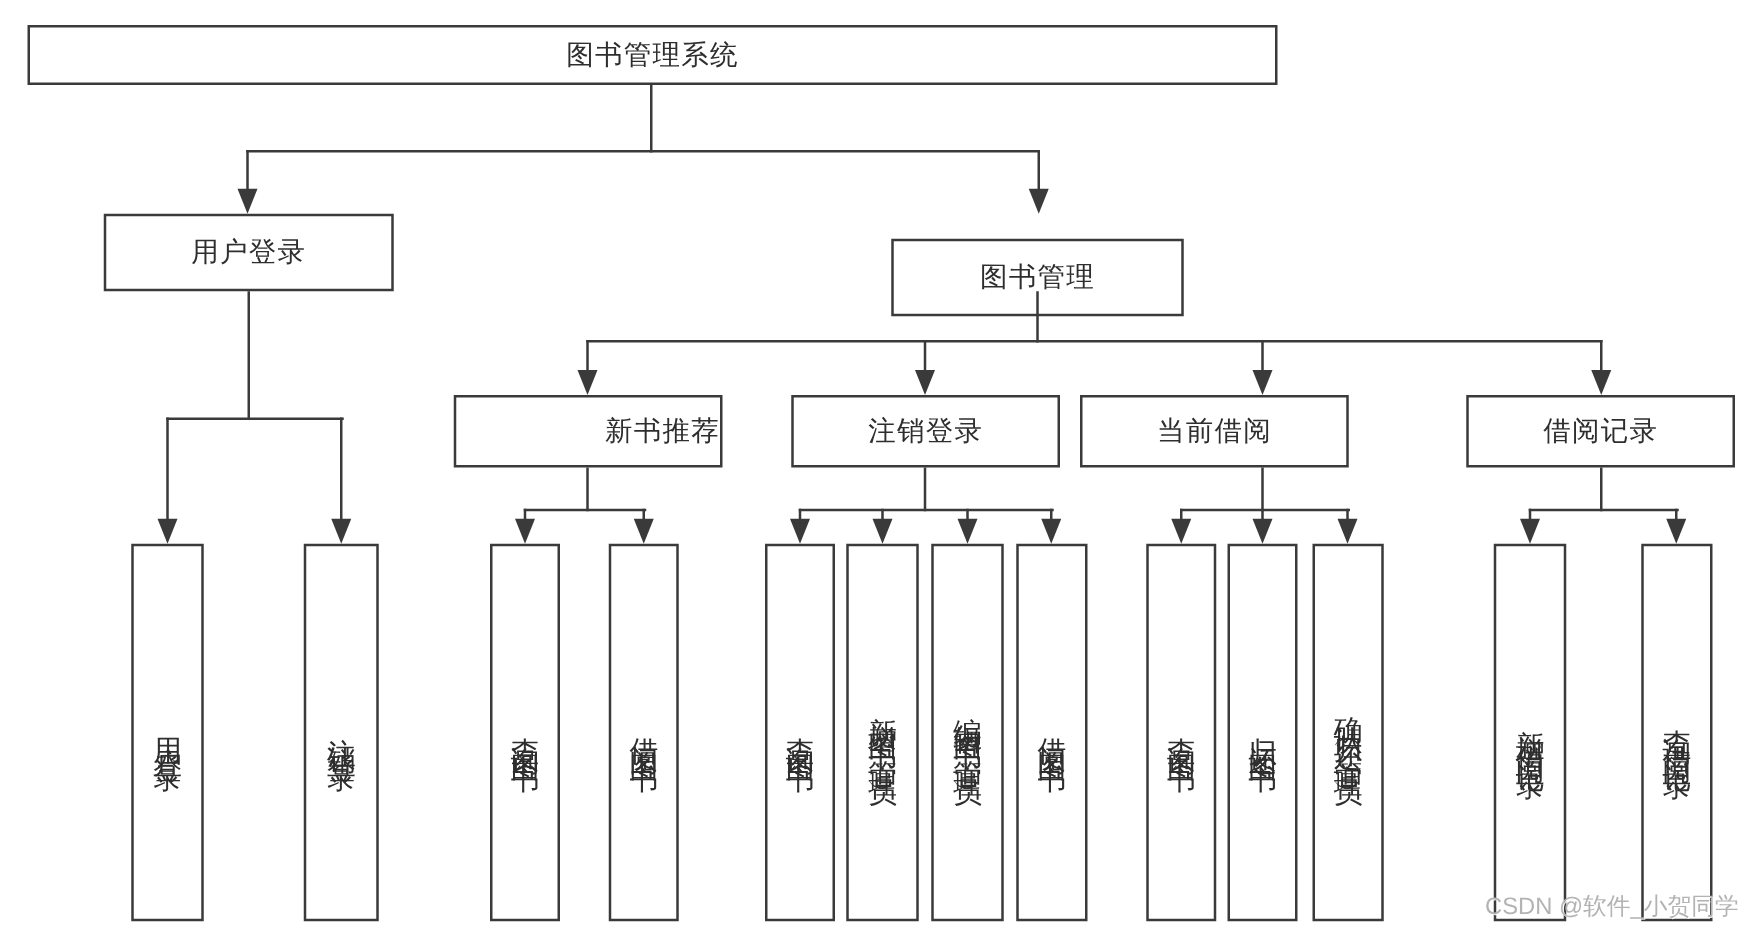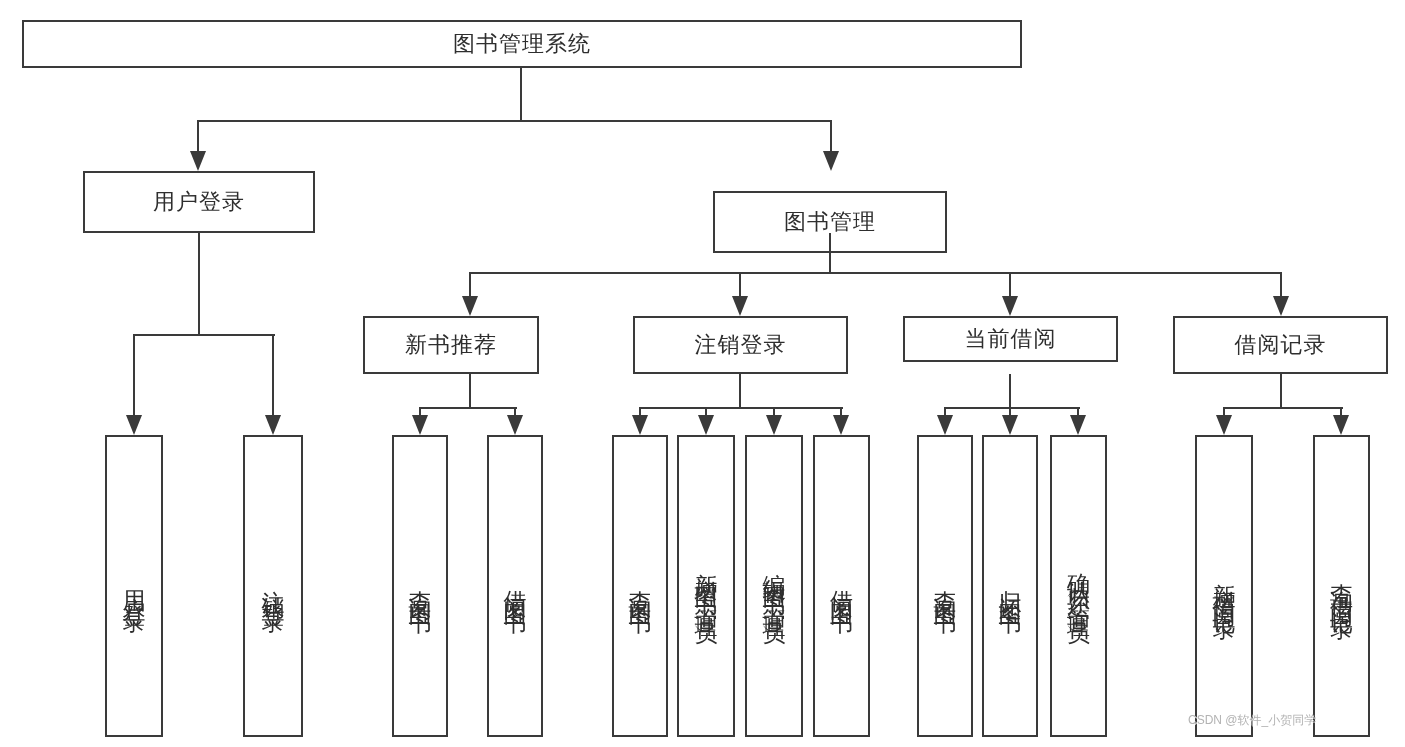--- a/index.html
+++ b/index.html
@@ -52,21 +52,21 @@
     width: 0;
     height: 0;
     border-left: 8px solid transparent;
     border-right: 8px solid transparent;
     border-top: 20px solid #3a3a3a;
   }
   .watermark {
     position: absolute;
     left: 1188px;
     top: 712px;
-    font-size: 12px;
+    font-size: 19px;
     color: #b3b3b3;
     text-shadow: 1px 1px 0 rgba(255,255,255,0.85);
     white-space: nowrap;
     z-index: 5;
   }
 </style>
 </head>
 <body>
 
 <div class="canvas">
@@ -75,27 +75,27 @@
     <span>图书管理系统</span>
   </div>
 
   <div class="hbox" style="left:83px; top:171px; width:232px; height:62px;">
     <span>用户登录</span>
   </div>
   <div class="hbox" style="left:713px; top:171px; width:234px; height:62px;margin-top:20px;">
     <span>图书管理</span>
   </div>
 
-  <div class="hbox" style="left:363px; top:316px; width:176px; height:58px;">
+  <div class="hbox" style="left:363px; top:316px; width:215px; height:58px;justify-content:flex-end;">
     <span>新书推荐</span>
   </div>
   <div class="hbox" style="left:633px; top:316px; width:215px; height:58px;">
     <span>注销登录</span>
   </div>
-  <div class="hbox" style="left:903px; top:316px; width:215px; height:46px;">
+  <div class="hbox" style="left:864px; top:316px; width:215px; height:58px;">
     <span>当前借阅</span>
   </div>
   <div class="hbox" style="left:1173px; top:316px; width:215px; height:58px;">
     <span>借阅记录</span>
   </div>
 
   <div class="vbox" style="left:105px; width:58px;">
     <span class="vtext">用户登录</span>
   </div>
   <div class="vbox" style="left:243px; width:60px;">

